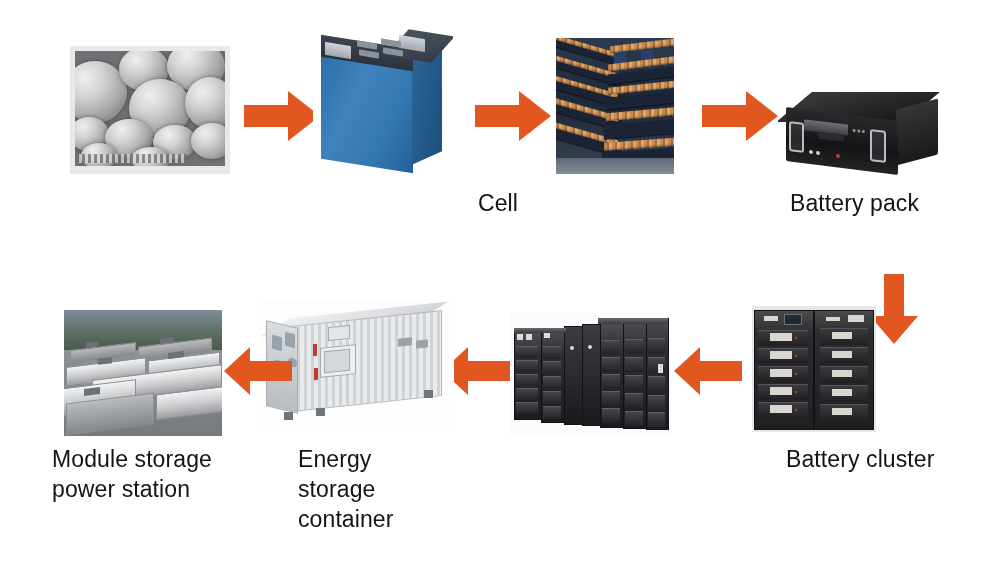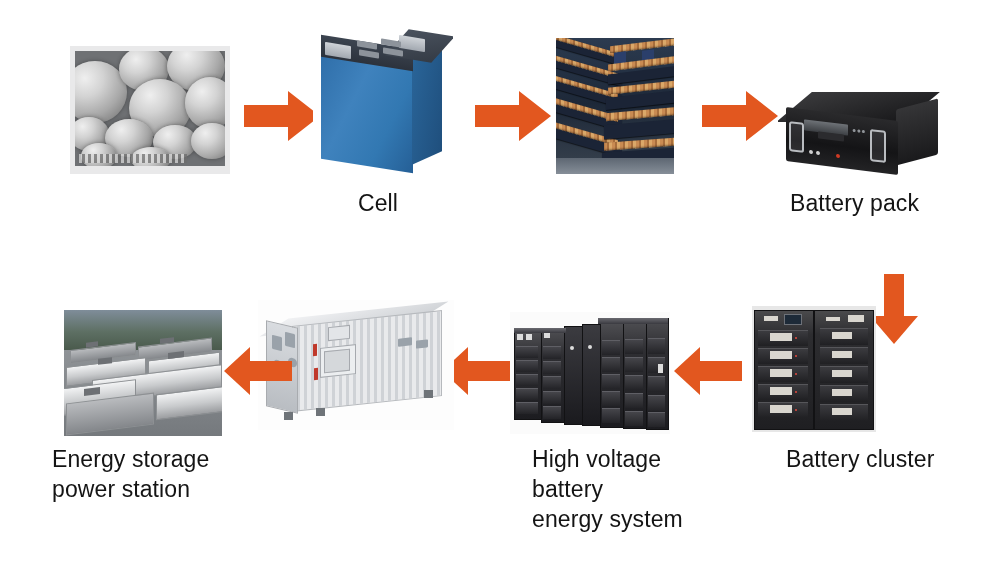--- a/index.html
+++ b/index.html
@@ -356,21 +356,21 @@
         <div class="cell-top2"></div>
         <div class="terminal" style="left:12px; top:16px; width:26px; height:13px;"></div>
         <div class="terminal" style="left:86px; top:9px; width:26px; height:13px;"></div>
         <div class="vent" style="left:44px; top:14px; width:20px; height:6px;"></div>
         <div class="vent" style="left:68px; top:12px; width:20px; height:6px;"></div>
         <div class="vent" style="left:46px; top:23px; width:20px; height:6px;"></div>
         <div class="vent" style="left:70px; top:21px; width:20px; height:6px;"></div>
       </div>
     </div>
   </div>
-  <div class="caption" style="left:358px; top:188px; width:160px; text-align:left;">Cell</div>
+  <div class="caption" style="left:358px; top:188px; width:160px; text-align:right;">Cell</div>
 
   <div class="arrow" style="left:473px; top:88px;">
     <svg width="80" height="56" viewBox="0 0 80 56" aria-hidden="true">
       <path d="M2,17 L46,17 L46,3 L78,28 L46,53 L46,39 L2,39 Z" fill="#E2571F"></path>
     </svg>
   </div>
 
   <div class="node" style="left:556px; top:38px; width:118px; height:136px;">
     <div class="thumb" style="left:0; top:0; width:118px; height:136px;">
       <div class="mod-bg"></div>
@@ -522,23 +522,20 @@
       <div class="hv-row" style="left:138px; top:45px; width:17px; height:15px;"></div>
       <div class="hv-row" style="left:138px; top:64px; width:17px; height:15px;"></div>
       <div class="hv-row" style="left:138px; top:83px; width:17px; height:15px;"></div>
       <div class="hv-row" style="left:138px; top:100px; width:17px; height:14px;"></div>
       <div class="hv-white" style="left:148px; top:52px; width:5px; height:9px;"></div>
 
       <div class="hv-cap" style="left:88px; top:6px; width:70px; height:6px;"></div>
       <div class="hv-cap" style="left:4px; top:16px; width:52px; height:5px;"></div>
     </div>
   </div>
-  <div class="caption" style="left:532px; top:444px; width:240px; text-align:left;">High voltage
-battery
-energy system</div>
 
   <div class="arrow" style="left:440px; top:345px;">
     <svg width="72" height="52" viewBox="0 0 72 52" aria-hidden="true">
       <path d="M70,16 L28,16 L28,2 L2,26 L28,50 L28,36 L70,36 Z" fill="#E2571F"></path>
     </svg>
   </div>
 
   <div class="node" style="left:258px; top:300px; width:196px; height:130px;">
     <div class="thumb" style="left:0; top:0; width:196px; height:130px; background:#ffffff;">
       <div class="ct-bg"></div>
@@ -554,20 +551,23 @@
       <div class="ct-door" style="left:70px; top:26px; width:20px; height:12px; background:#e3e5e8;"></div>
       <div class="ct-red" style="left:55px; top:44px; width:4px; height:12px;"></div>
       <div class="ct-red" style="left:56px; top:68px; width:4px; height:12px;"></div>
       <div class="ct-win" style="left:140px; top:38px; width:14px; height:8px; transform:skewY(-6deg);"></div>
       <div class="ct-win" style="left:158px; top:40px; width:12px; height:8px; transform:skewY(-6deg);"></div>
       <div class="ct-leg" style="left:26px; top:112px;"></div>
       <div class="ct-leg" style="left:58px; top:108px;"></div>
       <div class="ct-leg" style="left:166px; top:90px;"></div>
     </div>
   </div>
+  <div class="caption" style="left:298px; top:444px; width:200px; text-align:left;">Energy
+storage
+container</div>
 
   <div class="arrow" style="left:222px; top:345px;">
     <svg width="72" height="52" viewBox="0 0 72 52" aria-hidden="true">
       <path d="M70,16 L28,16 L28,2 L2,26 L28,50 L28,36 L70,36 Z" fill="#E2571F"></path>
     </svg>
   </div>
 
   <div class="node" style="left:64px; top:310px; width:158px; height:126px;">
     <div class="thumb" style="left:0; top:0; width:158px; height:126px;">
       <div class="ps-sky"></div>
@@ -584,16 +584,16 @@
       <div class="ps-roofbox" style="left:104px; top:42px; width:16px; height:6px;"></div>
 
       <div class="ps-unit" style="left:28px; top:62px; width:128px; height:22px;"></div>
 
       <div class="ps-unit" style="left:-6px; top:74px; width:76px; height:26px;"></div>
       <div class="ps-unit dark" style="left:2px; top:88px; width:86px; height:30px;"></div>
       <div class="ps-roofbox" style="left:20px; top:78px; width:16px; height:7px;"></div>
       <div class="ps-unit" style="left:92px; top:80px; width:68px; height:24px;"></div>
     </div>
   </div>
-  <div class="caption" style="left:52px; top:444px; width:230px; text-align:left;">Energy storage
+  <div class="caption" style="left:52px; top:444px; width:230px; text-align:left;">Module storage
 power station</div>
 
 </div>
 
 </body></html>

